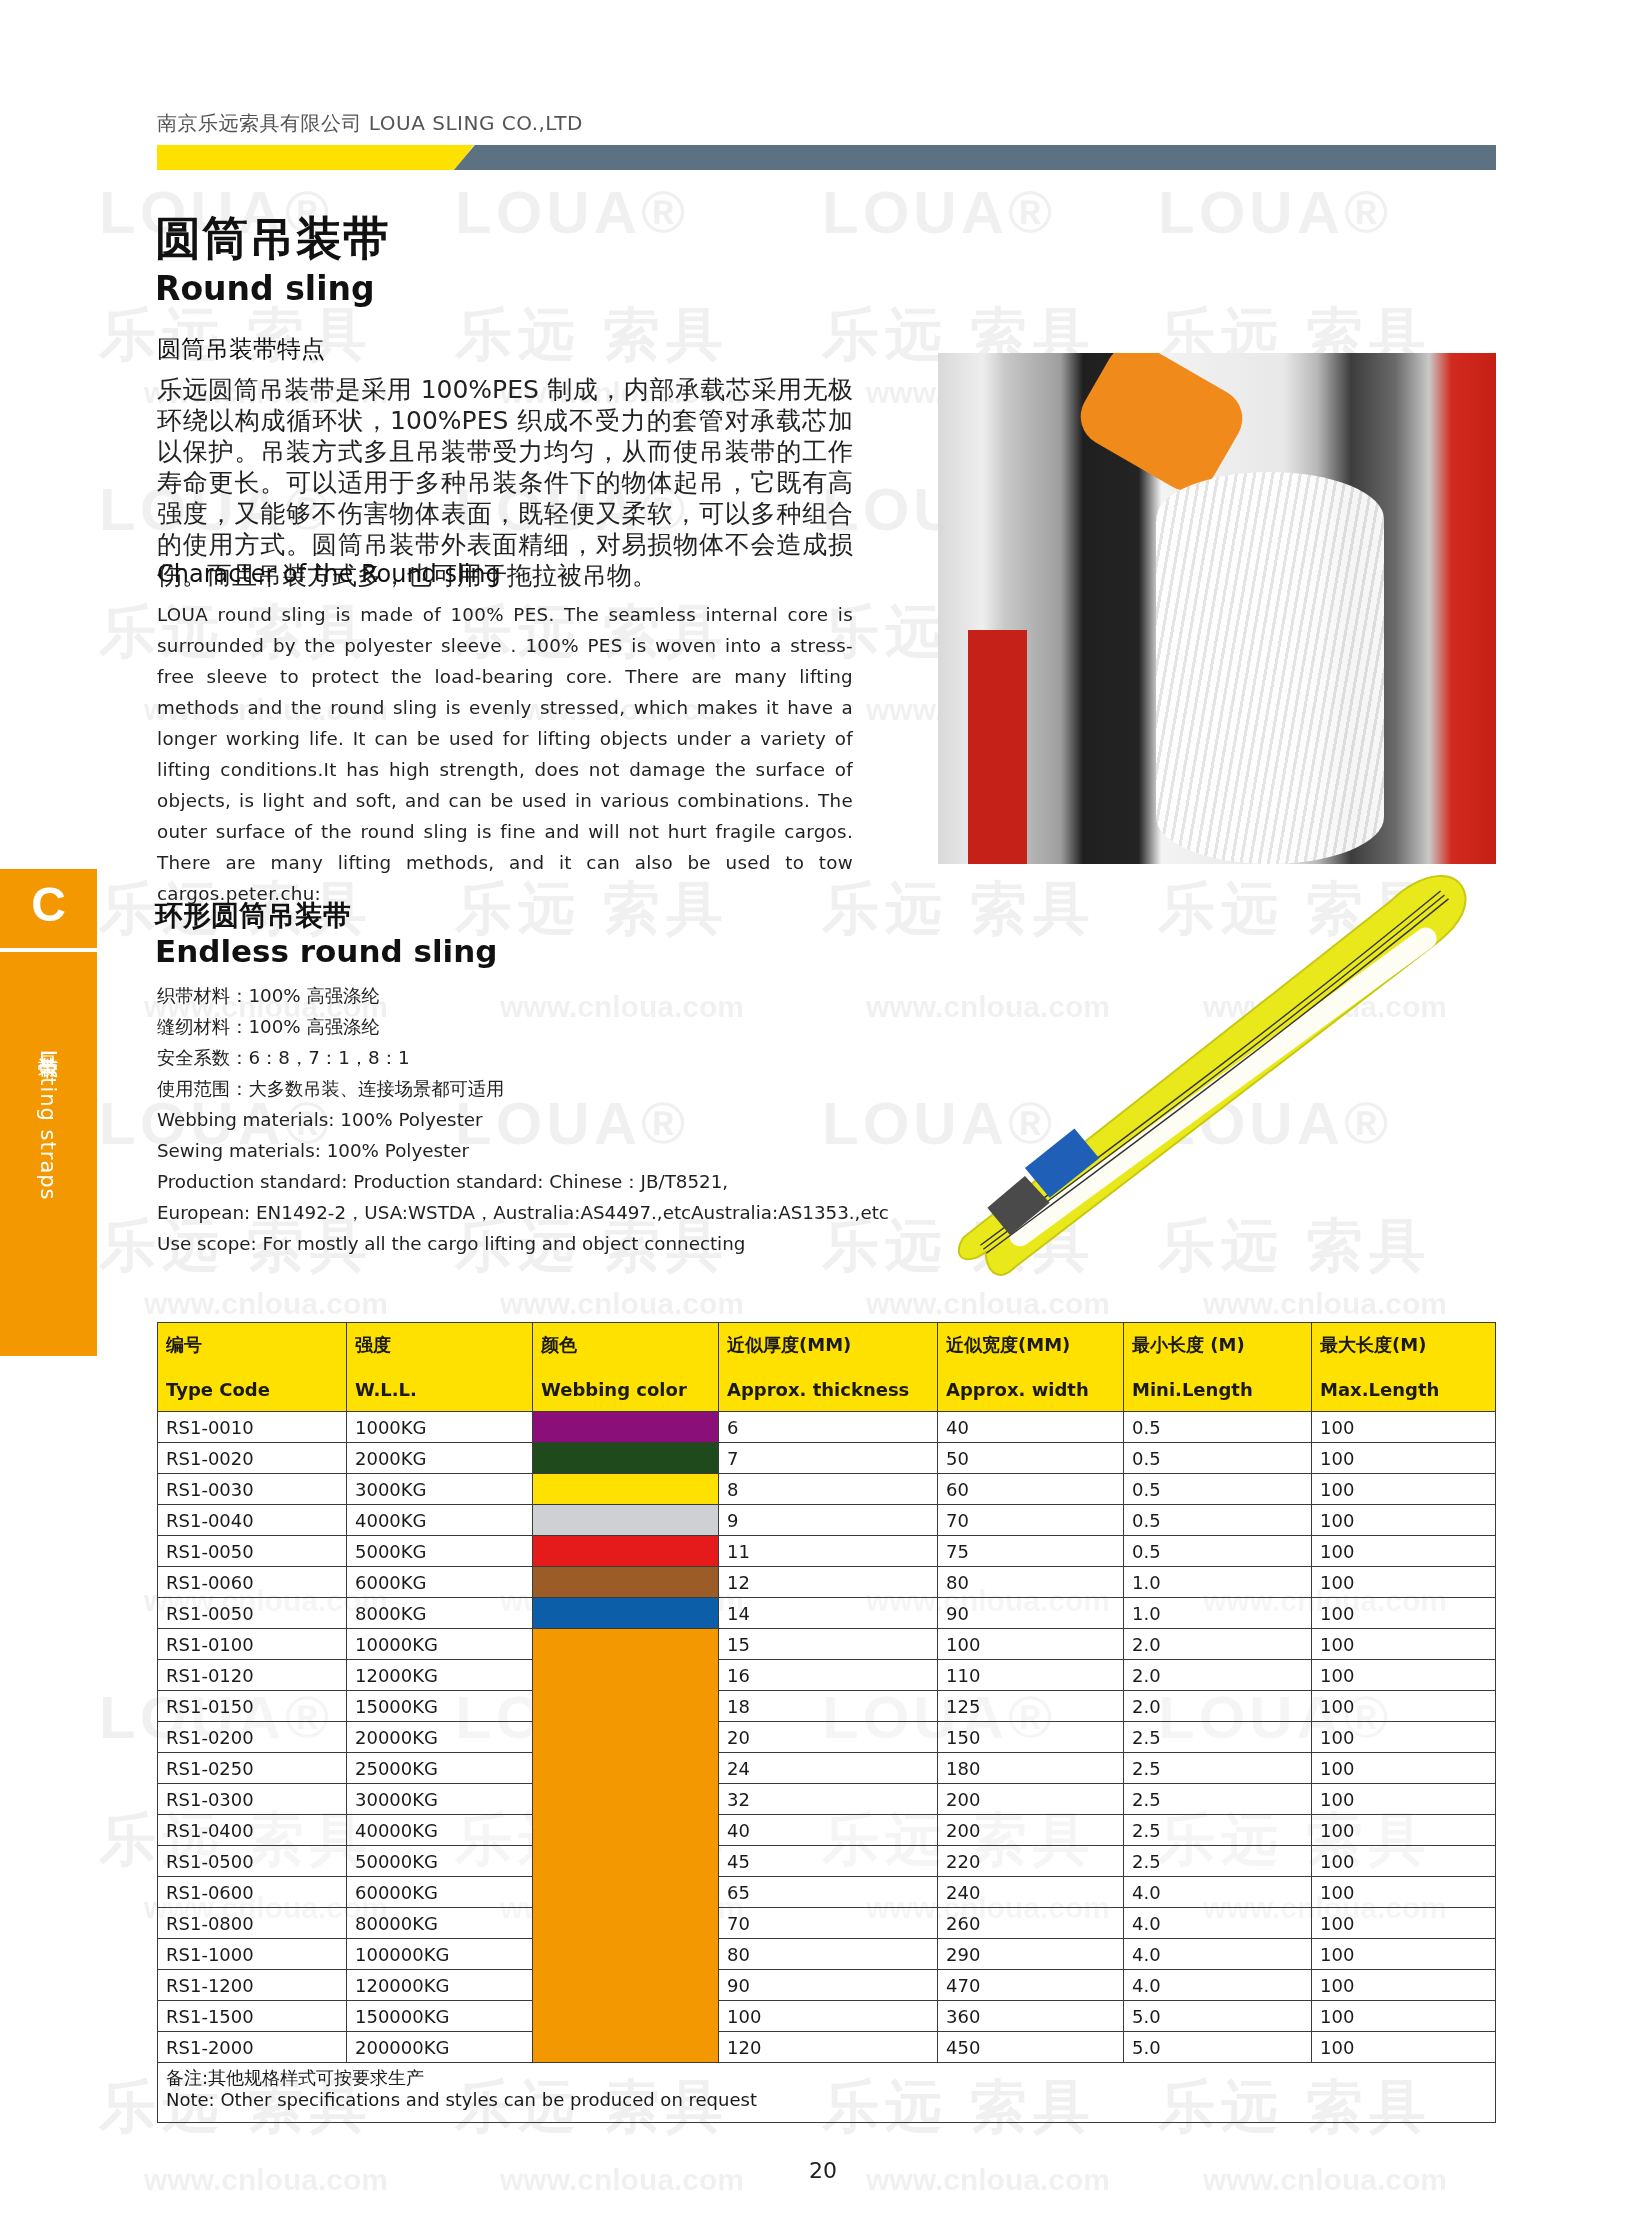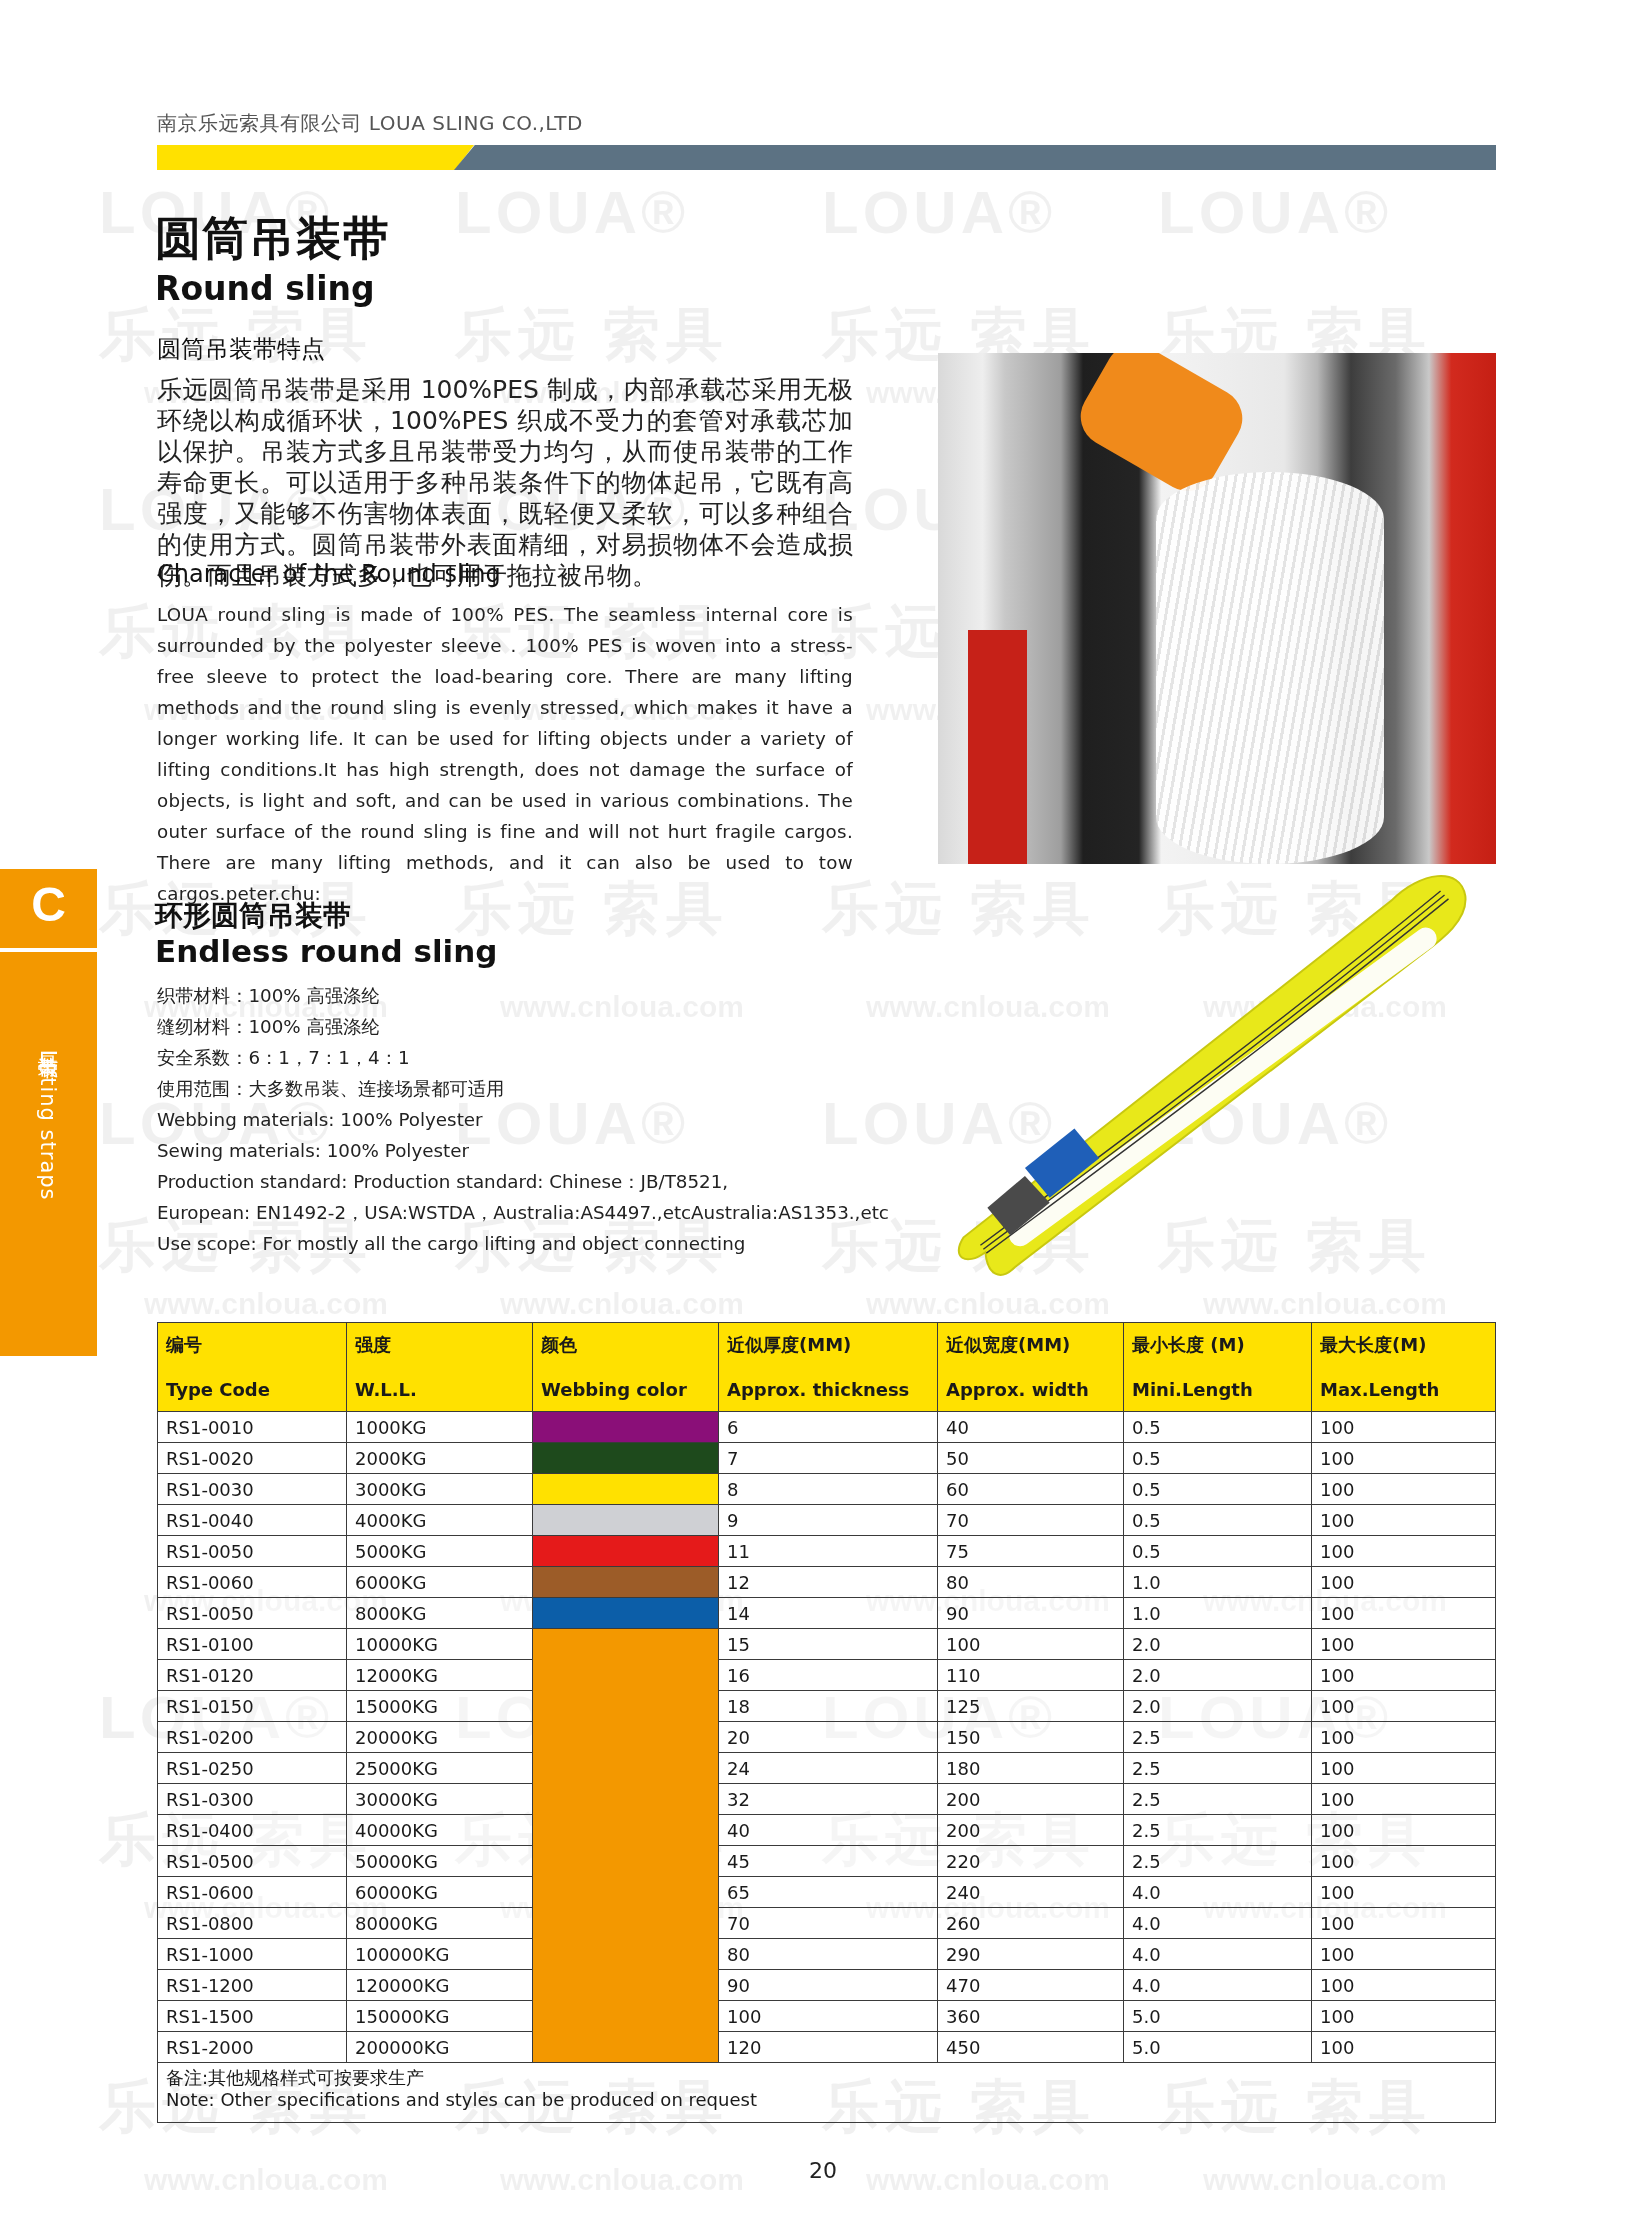--- a/index.html
+++ b/index.html
@@ -173,21 +173,21 @@
       <path d="M100 310 L 150 270 L 175 300 L 125 340 Z" fill="#1f5fb8"></path>
       <path d="M62 350 L 100 318 L 125 345 L 85 378 Z" fill="#4a4a4a"></path>
     </svg>
   </div>
 
   <div class="abs sec2-cn">环形圆筒吊装带</div>
   <div class="abs sec2-en">Endless round sling</div>
   <div class="abs specs">
     <div>织带材料：100% 高强涤纶</div>
     <div>缝纫材料：100% 高强涤纶</div>
-    <div>安全系数：6：1，7：1，4：1</div>
+    <div>安全系数：6：8，7：1，8：1</div>
     <div>使用范围：大多数吊装、连接场景都可适用</div>
     <div>Webbing materials: 100% Polyester</div>
     <div>Sewing materials: 100% Polyester</div>
     <div>Production standard: Production standard: Chinese：JB/T8521,</div>
     <div>European: EN1492-2，USA:WSTDA，Australia:AS4497.,etcAustralia:AS1353.,etc</div>
     <div>Use scope: For mostly all the cargo lifting and object connecting</div>
   </div>
 
   <div class="abs side-c">
     <span>C</span>

